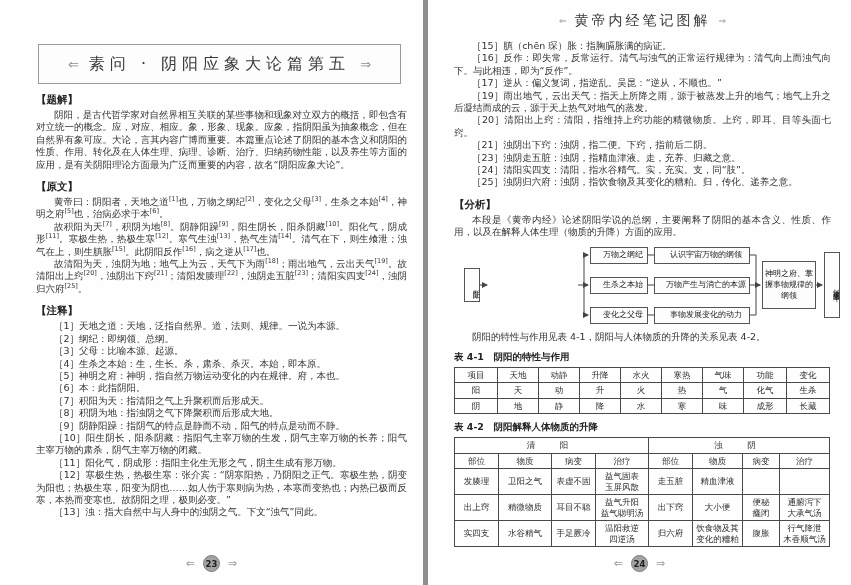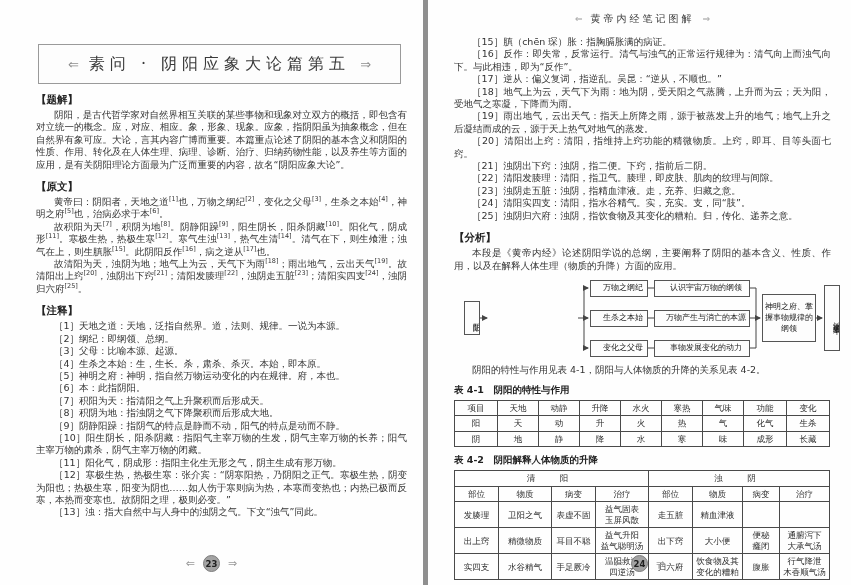--- a/index.html
+++ b/index.html
@@ -53,21 +53,21 @@
     display:flex; align-items:center; justify-content:center;
     font-size:8.5px; font-weight:bold; color:#1f1f1f;
   }
   .orn-sm { color:#9a9a9a; font-size:11px; line-height:1; }
 
   
   .running-head {
     display:flex; align-items:center; justify-content:center; gap:8px;
     margin-bottom:10px;
   }
-  .running-title { font-size:10px; letter-spacing:3px; color:#3a3a3a; }
+  .running-title { font-size:14px; letter-spacing:3px; color:#3a3a3a; }
   .orn-xs { color:#9a9a9a; font-size:9px; line-height:1; }
 
   
   .diagram { position:relative; width:378px; height:84px; margin:5px 0 3px 10px; }
   .diagram svg { position:absolute; left:0; top:0; }
   .dbox {
     position:absolute; border:1px solid #555; background:#fdfdfd;
     font-size:8px; color:#222; display:flex; align-items:center; justify-content:center;
     text-align:center; line-height:10px; white-space:pre-line; overflow:hidden;padding-left:8px;
   }
@@ -145,25 +145,23 @@
     <span class="orn-xs">⇐</span>
     <span class="running-title">黄帝内经笔记图解</span>
     <span class="orn-xs">⇒</span>
   </div>
 
   <div>
 
   <p class="note">［15］䐜（chēn 琛）胀：指胸膈胀满的病证。</p>
       <p class="note">［16］反作：即失常，反常运行。清气与浊气的正常运行规律为：清气向上而浊气向下。与此相违，即为“反作”。</p>
       <p class="note">［17］逆从：偏义复词，指逆乱。吴昆：“逆从，不顺也。”</p>
-      <p class="note">［18］地气上为云，天气下为雨：地为阴，受天阳之气蒸腾，上升而为云；天为阳，受地气之寒凝，下降而为雨。</p>
       <p class="note">［19］雨出地气，云出天气：指天上所降之雨，源于被蒸发上升的地气；地气上升之后凝结而成的云，源于天上热气对地气的蒸发。</p>
       <p class="note">［20］清阳出上窍：清阳，指维持上窍功能的精微物质。上窍，即耳、目等头面七窍。</p>
       <p class="note">［21］浊阴出下窍：浊阴，指二便。下窍，指前后二阴。</p>
-      <p class="note">［22］清阳发腠理：清阳，指卫气。腠理，即皮肤、肌肉的纹理与间隙。</p>
       <p class="note">［23］浊阴走五脏：浊阴，指精血津液。走，充养、归藏之意。</p>
       <p class="note">［24］清阳实四支：清阳，指水谷精气。实，充实。支，同“肢”。</p>
       <p class="note">［25］浊阴归六府：浊阴，指饮食物及其变化的糟粕。归，传化、递养之意。</p>
     </div>
 
   <div class="sec-label">【分析】</div>
   <p class="para">本段是《黄帝内经》论述阴阳学说的总纲，主要阐释了阴阳的基本含义、性质、作用，以及在解释人体生理（物质的升降）方面的应用。</p>
 
   <div class="diagram">
     <svg width="378" height="84" viewBox="0 0 378 84">

